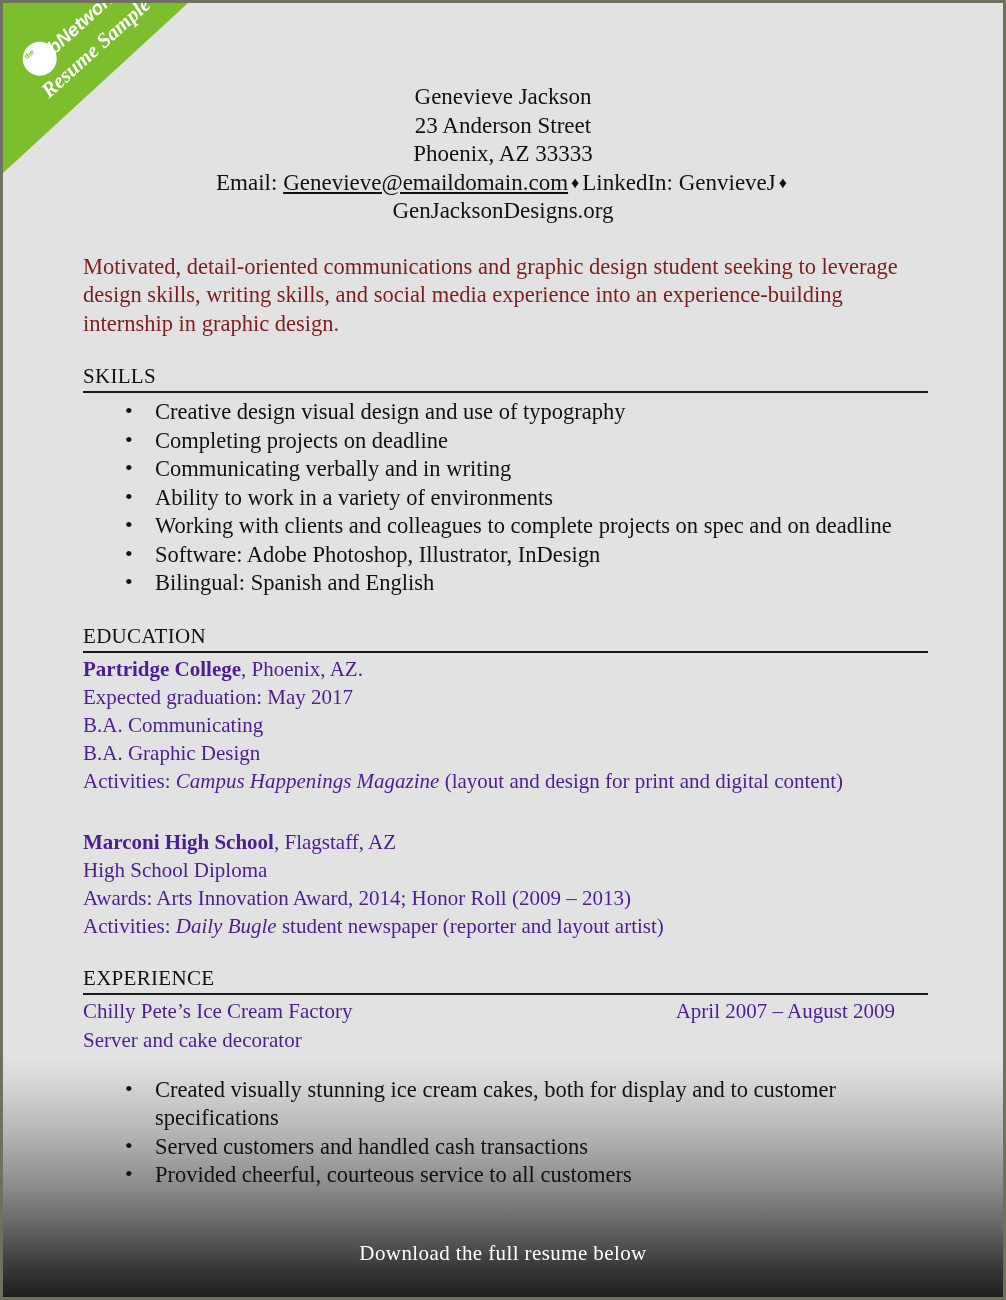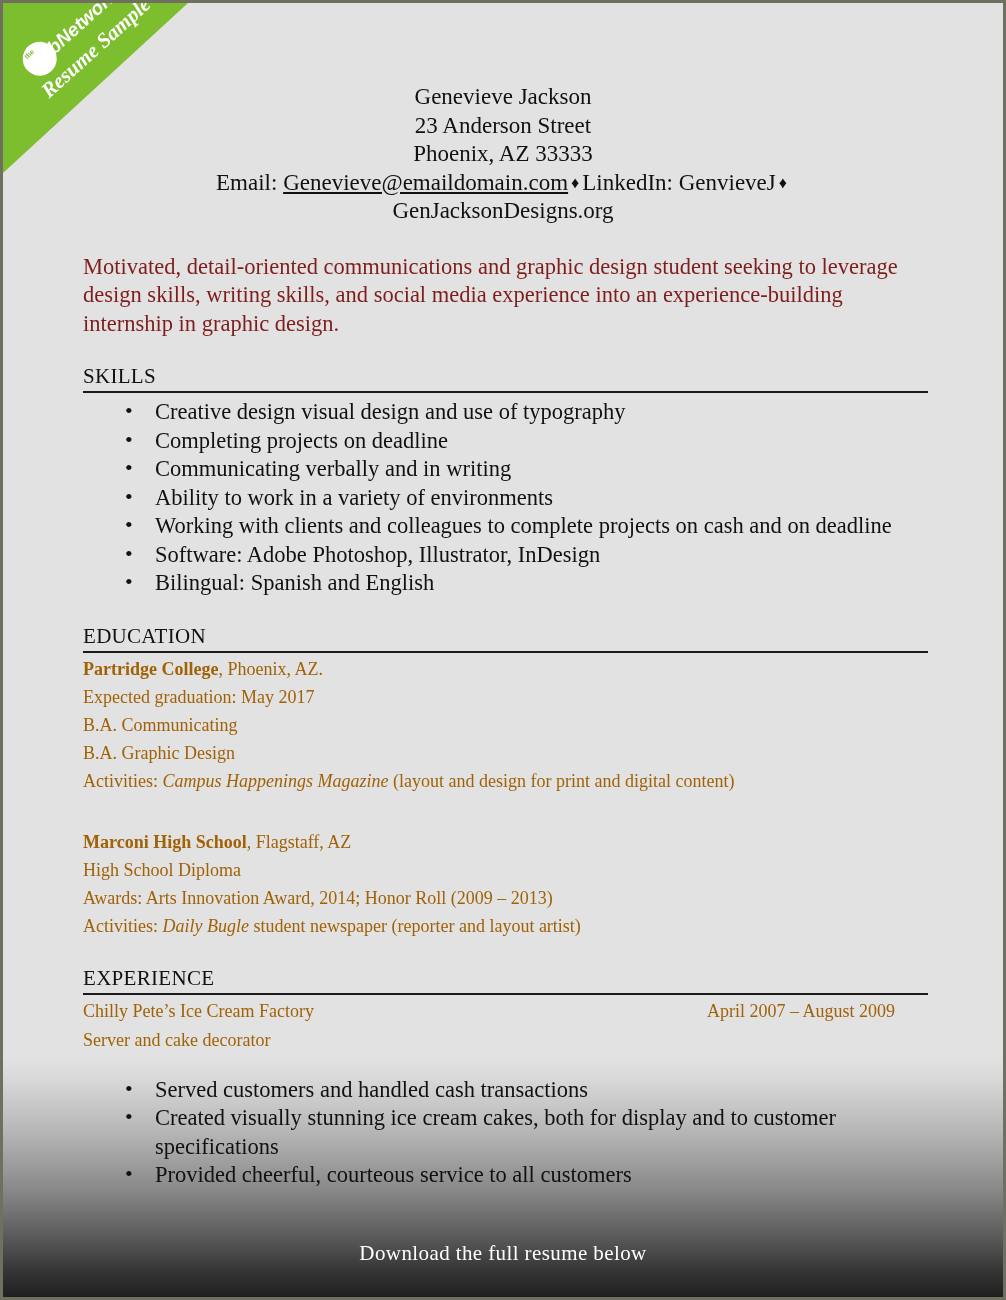--- a/index.html
+++ b/index.html
@@ -119,23 +119,23 @@
     top: -1px;
     font-size: 22px;
     line-height: 28.5px;
   }
 
   
   .edu-block, .exp-block {
     margin-top: 2px;
   }
   .edu-line, .exp-line {
-    font-size: 18px;
+    font-size: 21px;
     line-height: 28.2px;
-    color: #a16207;
+    color: #4c1d95;
   }
   .b { font-weight: bold; }
   .i { font-style: italic; }
 
   .exp-row {
     display: flex;
     justify-content: space-between;
     align-items: flex-start;
   }
   .exp-dates { white-space: nowrap; padding-right: 28px;}
@@ -200,21 +200,21 @@
     <div class="summary">Motivated, detail-oriented communications and graphic design student seeking to leverage design skills, writing skills, and social media experience into an experience-building internship in graphic design.</div>
 
     <div class="section">
       <div class="section-title">SKILLS</div>
       <hr class="section-rule">
       <ul class="bullets">
         <li>Creative design visual design and use of typography</li>
         <li>Completing projects on deadline</li>
         <li>Communicating verbally and in writing</li>
         <li>Ability to work in a variety of environments</li>
-        <li>Working with clients and colleagues to complete projects on cash and on deadline</li>
+        <li>Working with clients and colleagues to complete projects on spec and on deadline</li>
         <li>Software: Adobe Photoshop, Illustrator, InDesign</li>
         <li>Bilingual: Spanish and English</li>
       </ul>
     </div>
 
     <div class="section">
       <div class="section-title">EDUCATION</div>
       <hr class="section-rule">
 
       <div class="edu-block">
@@ -248,22 +248,22 @@
       <hr class="section-rule">
 
       <div class="exp-block">
         <div class="exp-line exp-row">
           <span>Chilly Pete’s Ice Cream Factory</span>
           <span class="exp-dates">April 2007 – August 2009</span>
         </div>
         <div class="exp-line">Server and cake decorator</div>
 
         <ul class="bullets" style="margin-top:22px;">
+          <li>Created visually stunning ice cream cakes, both for display and to customer specifications</li>
           <li>Served customers and handled cash transactions</li>
-          <li>Created visually stunning ice cream cakes, both for display and to customer specifications</li>
           <li>Provided cheerful, courteous service to all customers</li>
         </ul>
       </div>
     </div>
 
   </div>
 
   <div class="download-overlay">Download the full resume below</div>
 </div>
 

